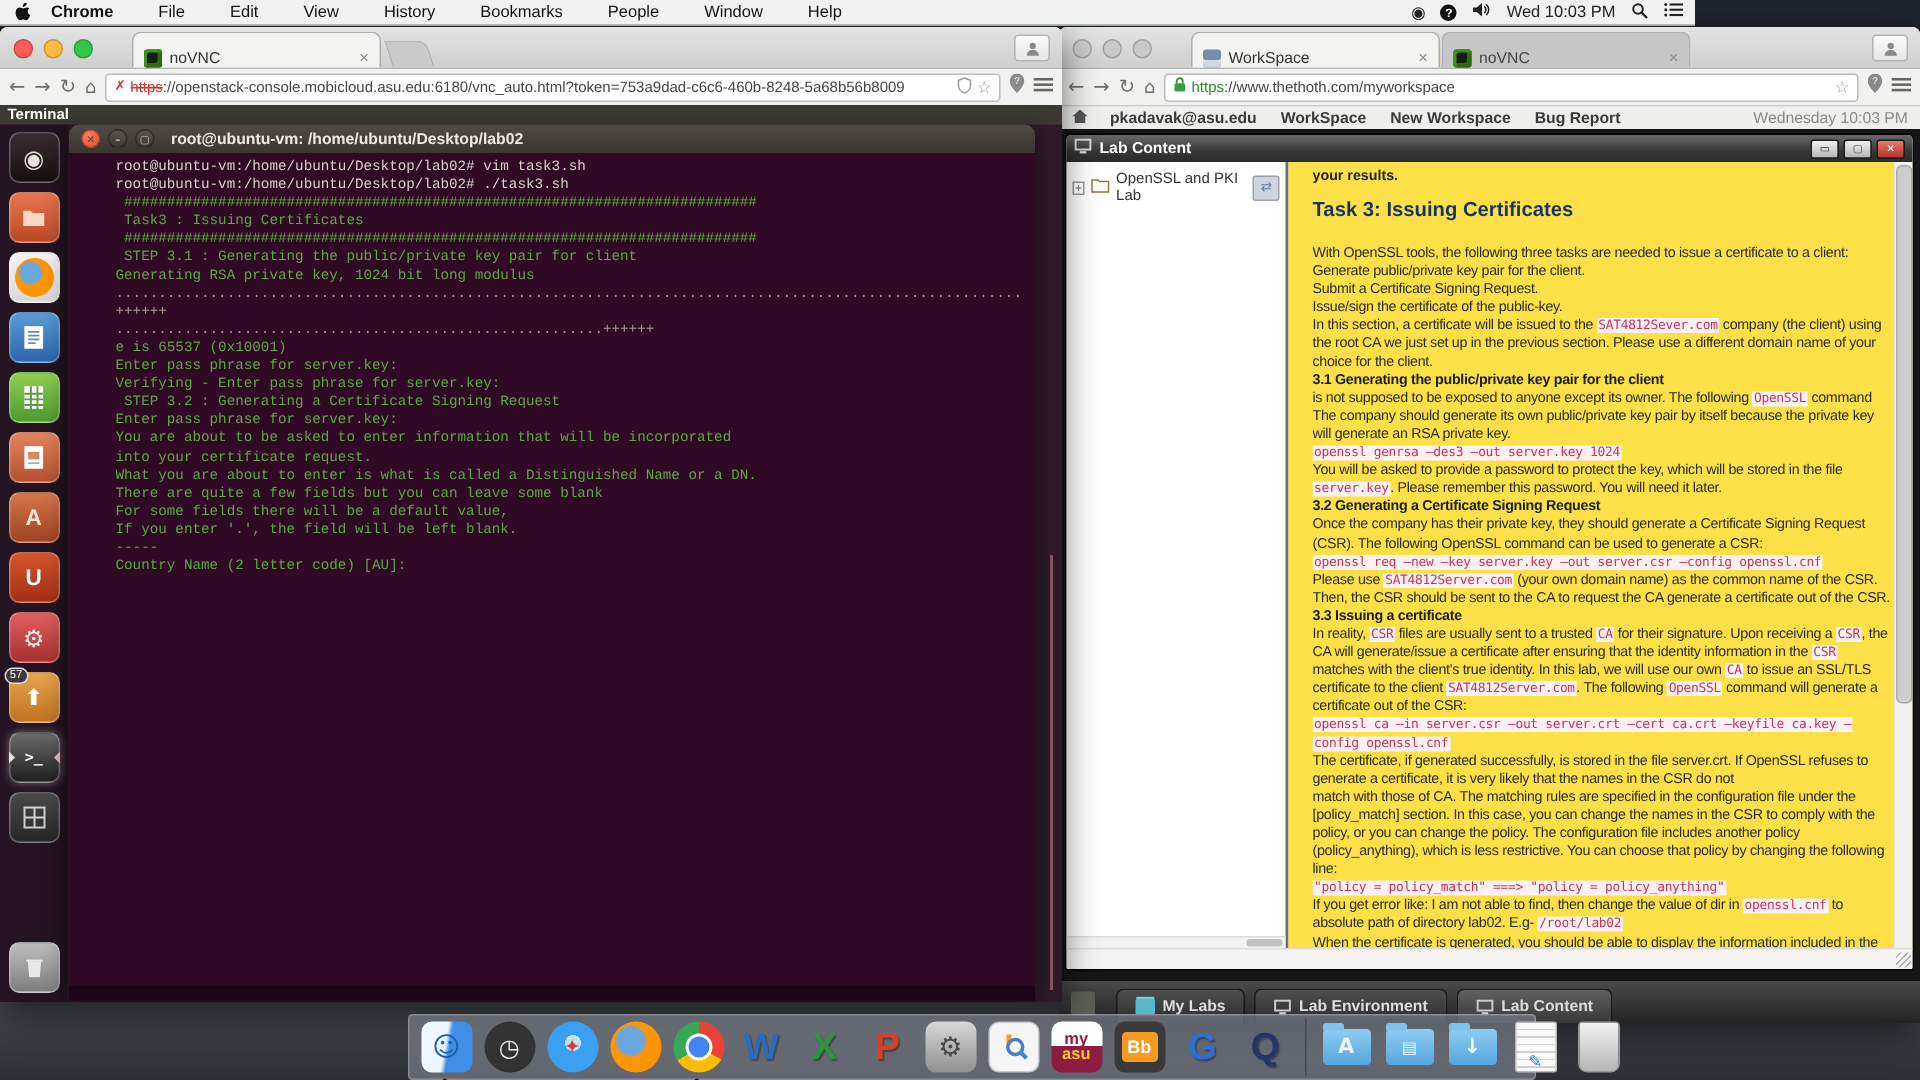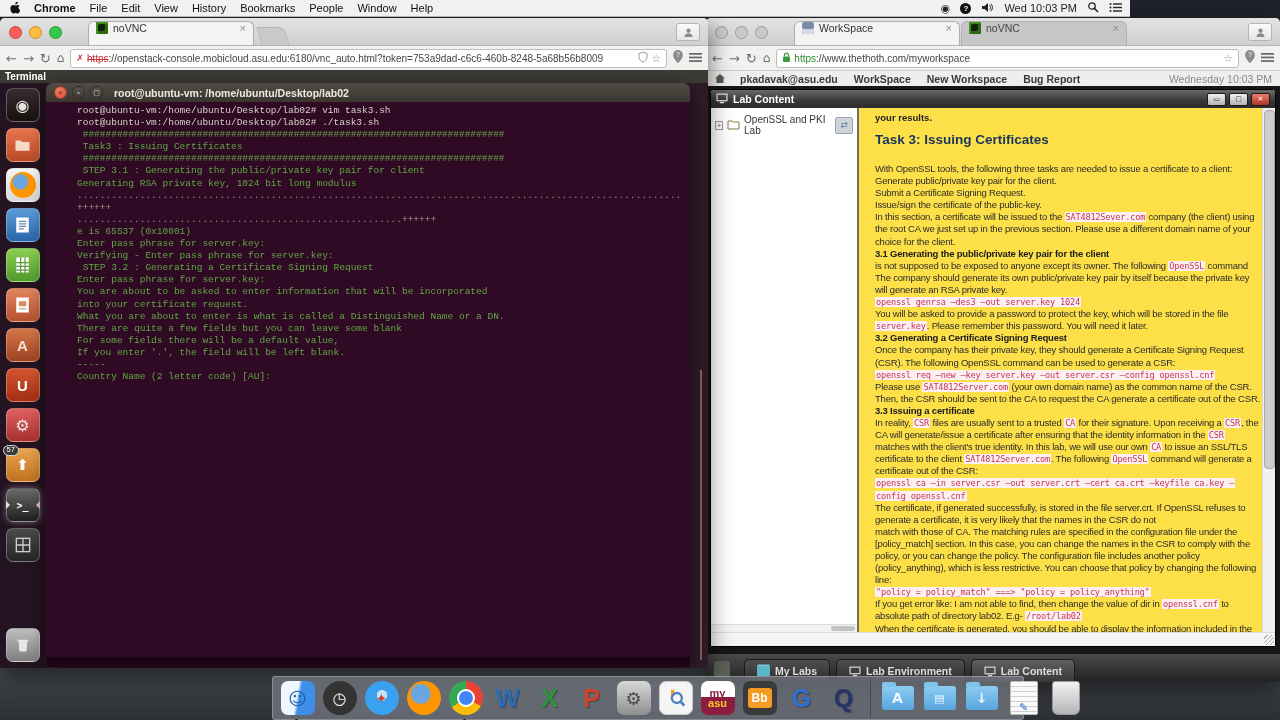--- a/index.html
+++ b/index.html
@@ -7,34 +7,34 @@
     font-family:"Liberation Sans",sans-serif;
     background:linear-gradient(180deg,#1f232a 0%,#23262c 55%,#3e4248 78%,#55595e 88%,#2c2f34 100%);}
   .glyph{font-family:"DejaVu Sans",sans-serif;}
   .mono{font-family:"DejaVu Sans Mono","Liberation Mono",monospace;}
 
   
   #menubar{position:absolute;left:0;top:0;width:1130px;height:16px;background:rgba(248,248,248,.97);
     display:flex;align-items:center;font-size:11px;color:#111;border-bottom:1px solid #b9b9b9;z-index:60;}
   #menubar .apple{margin:0 14px 0 10px;display:flex;align-items:center;}
   #menubar .appname{font-weight:bold;margin-right:14px;}
-  #menubar .mitem{margin-right:14px;}
+  #menubar .mitem{margin-right:14px;margin-left:16px;}
   #mb-right{margin-left:auto;display:flex;align-items:center;gap:10px;padding-right:8px;color:#222;}
   #mb-right .clock{font-size:11px;}
   .helpdot{width:11px;height:11px;border-radius:50%;background:#111;color:#fff;font-size:8px;font-weight:bold;
     display:flex;align-items:center;justify-content:center;}
 
   
   .cwin{position:absolute;border-radius:5px 5px 3px 3px;box-shadow:0 8px 24px rgba(0,0,0,.55);background:#d6d6d6;}
   .tabstrip{height:27px;border-radius:5px 5px 0 0;background:linear-gradient(#e3e3e3,#cfcfcf);
     display:flex;align-items:flex-end;position:relative;border-bottom:1px solid #b4b4b4;}
   .lights{position:absolute;left:9px;top:8px;display:flex;gap:7px;}
   .light{width:11px;height:11px;border-radius:50%;border:.5px solid rgba(0,0,0,.2);}
   .l-red{background:#fc5d57;} .l-yel{background:#fdbc40;} .l-grn{background:#34c749;}
-  .ctab{height:23px;display:flex;align-items:flex-start;gap:5px;padding:0 7px;font-size:10.5px;color:#333;
+  .ctab{height:23px;display:flex;align-items:flex-end;gap:5px;padding:0 7px;font-size:10.5px;color:#333;
     border-radius:6px 6px 0 0;margin-right:1px;position:relative;}
   .ctab.active{background:#f3f3f1;border:1px solid #aeaeae;border-bottom:none;}
   .ctab.inactive{background:#c6c6c6;border:1px solid #b0b0b0;border-bottom:none;color:#444;}
   .ctab .tclose{color:#8a8a8a;font-size:11px;margin-left:6px;}
   .favicon{width:12px;height:12px;border-radius:2px;flex:0 0 auto;}
   .fav-novnc{background:#15210f;box-shadow:inset 2px 2px 0 #3f8f1f, inset -3px -3px 0 #2d6b12;}
   .fav-ws{background:#7a8ba6;box-shadow:inset 0 -5px 0 #cfd8e4;}
   .newtab-stub{width:26px;height:17px;background:#c9c9c9;border:1px solid #b2b2b2;border-bottom:none;
     border-radius:0 6px 0 0;transform:skewX(18deg);margin-left:4px;}
   .personbtn{position:absolute;right:8px;top:5px;width:22px;height:16px;border:1px solid #b5b5b5;border-radius:3px;

